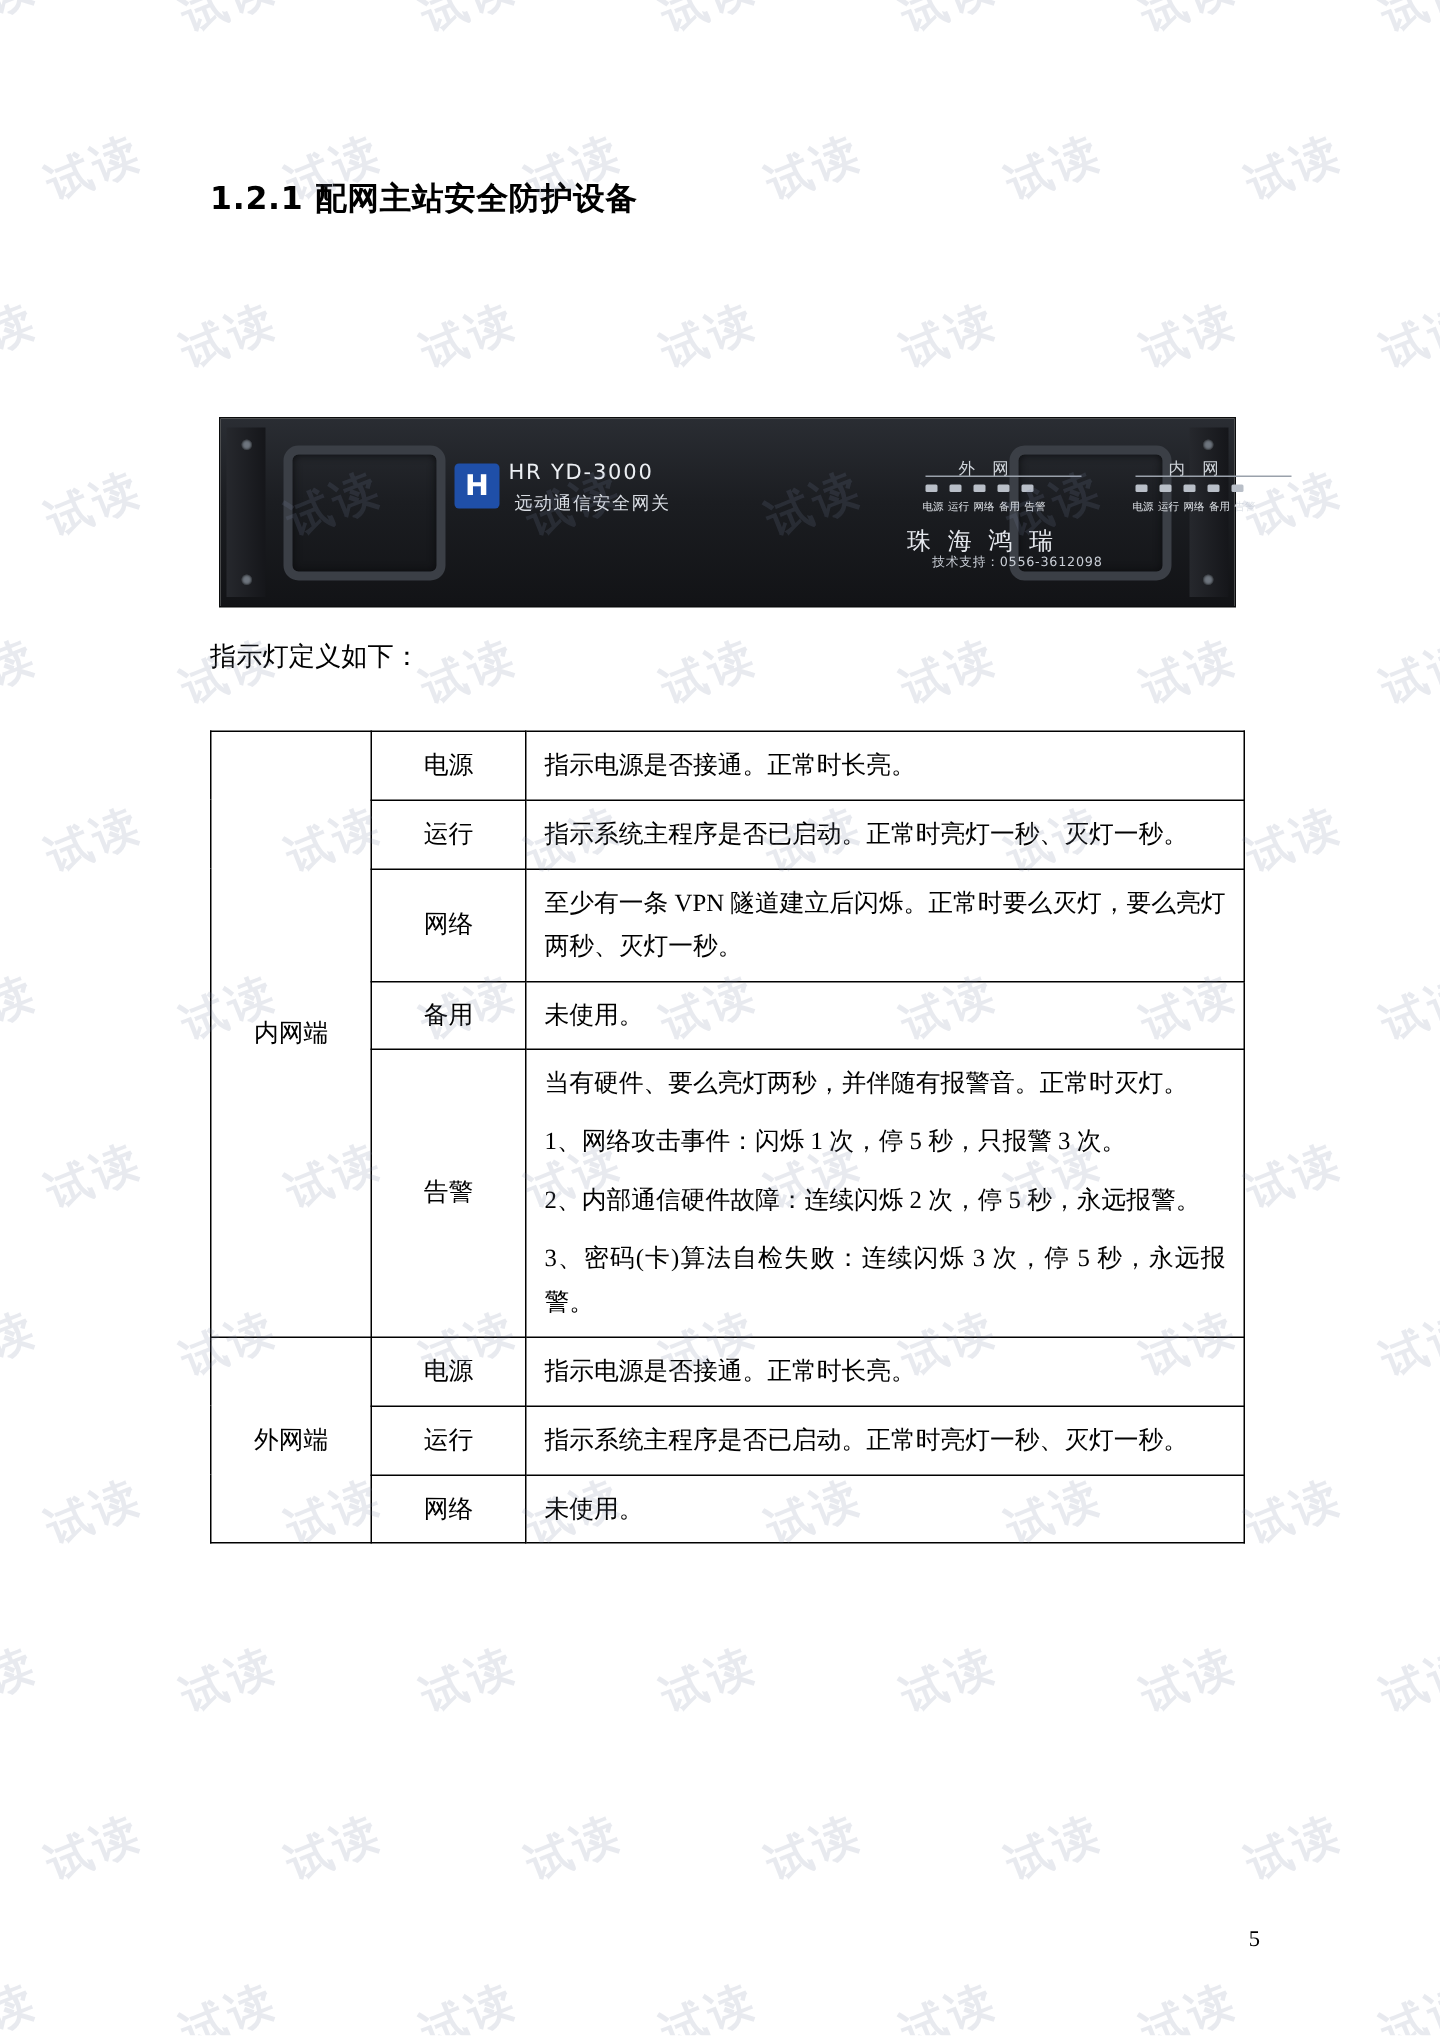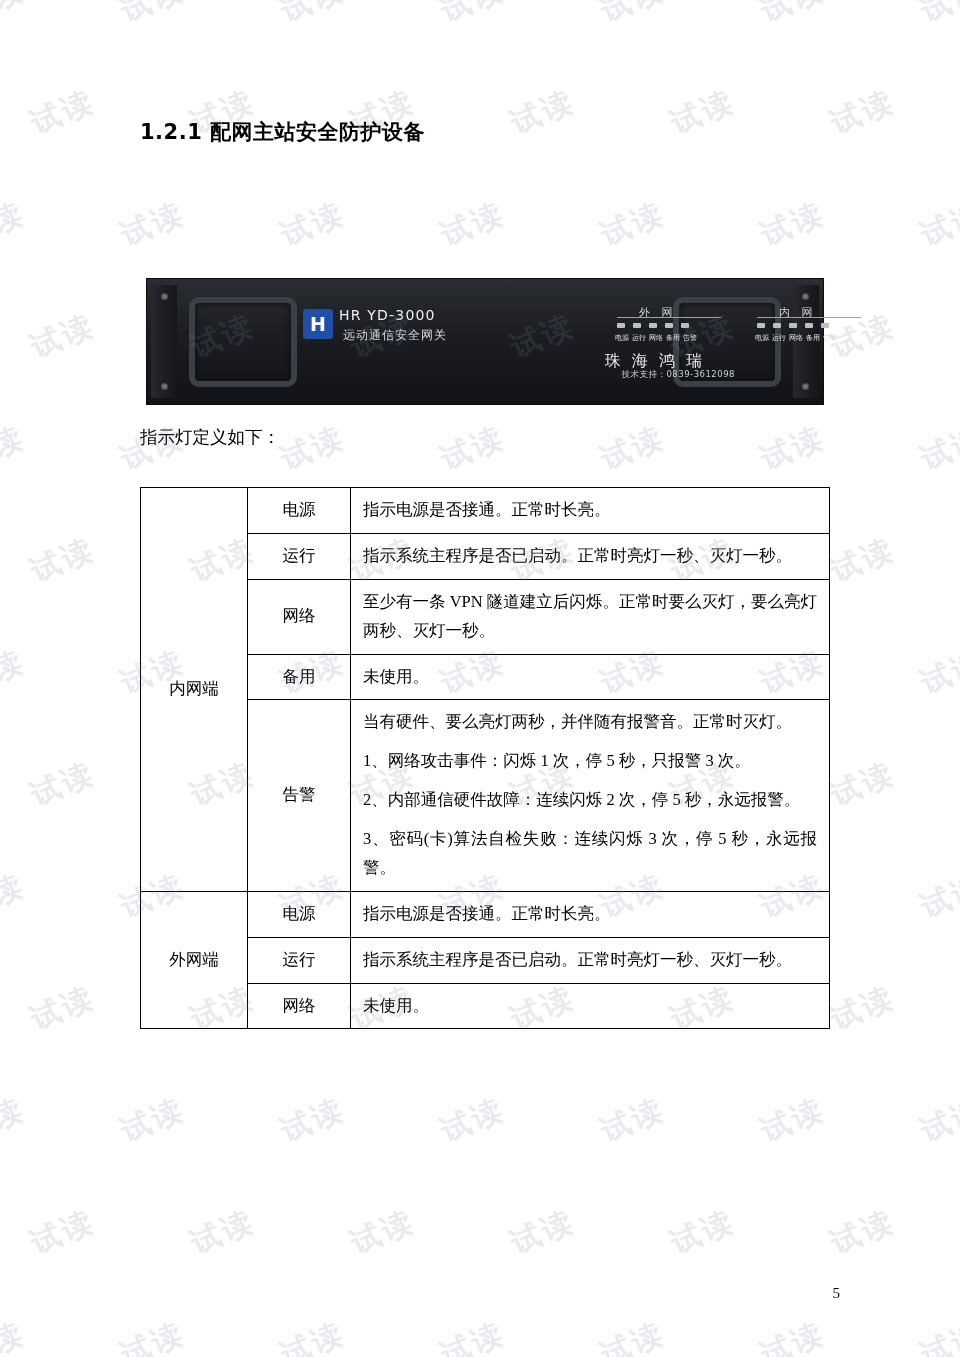--- a/index.html
+++ b/index.html
@@ -314,21 +314,21 @@
       <div class="led-labels">
         <span>电源</span>
         <span>运行</span>
         <span>网络</span>
         <span>备用</span>
         <span>告警</span>
       </div>
     </div>
 
     <div class="dp-brand">珠 海 鸿 瑞</div>
-    <div class="dp-support">技术支持：0839-3612098</div>
+    <div class="dp-support">技术支持：0556-3612098</div>
   </div>
 
   <div class="content" style="top:425px;">
     <div class="sub-label" style="margin-top:0;"><span class="indent"></span><span>指示灯定义如下：</span></div>
   </div>
 
   <table class="led-table">
     <tbody>
       <tr>
         <td class="col-port" rowspan="5">内网端</td>

